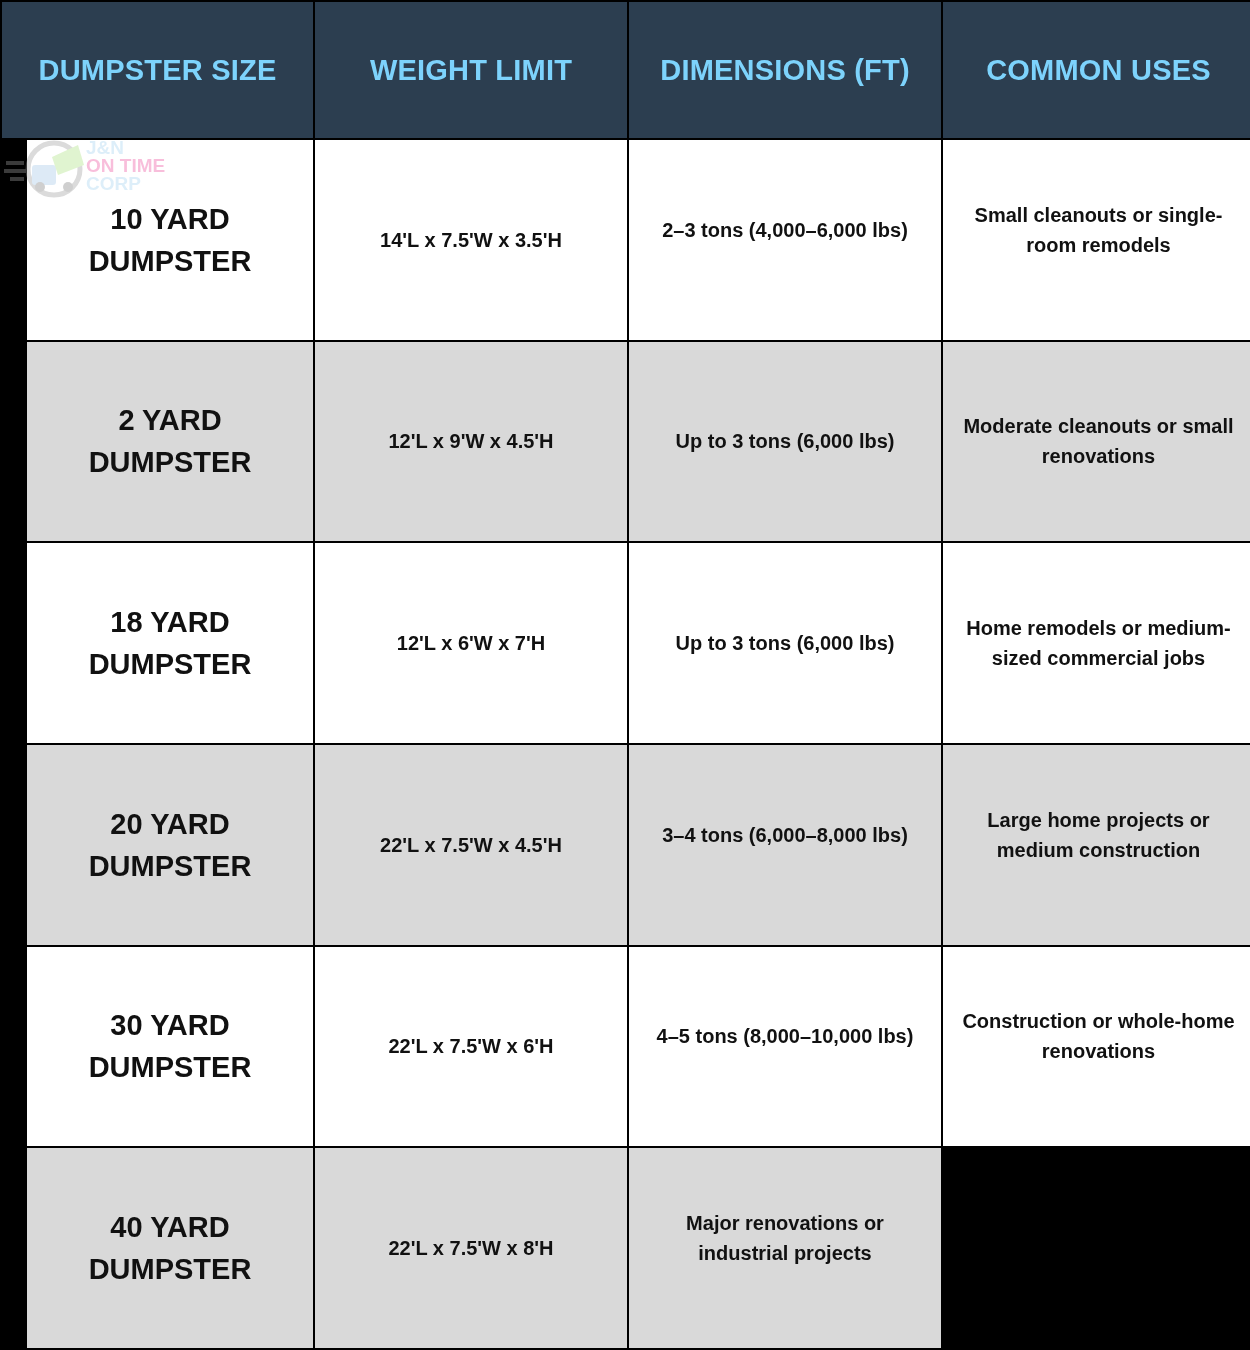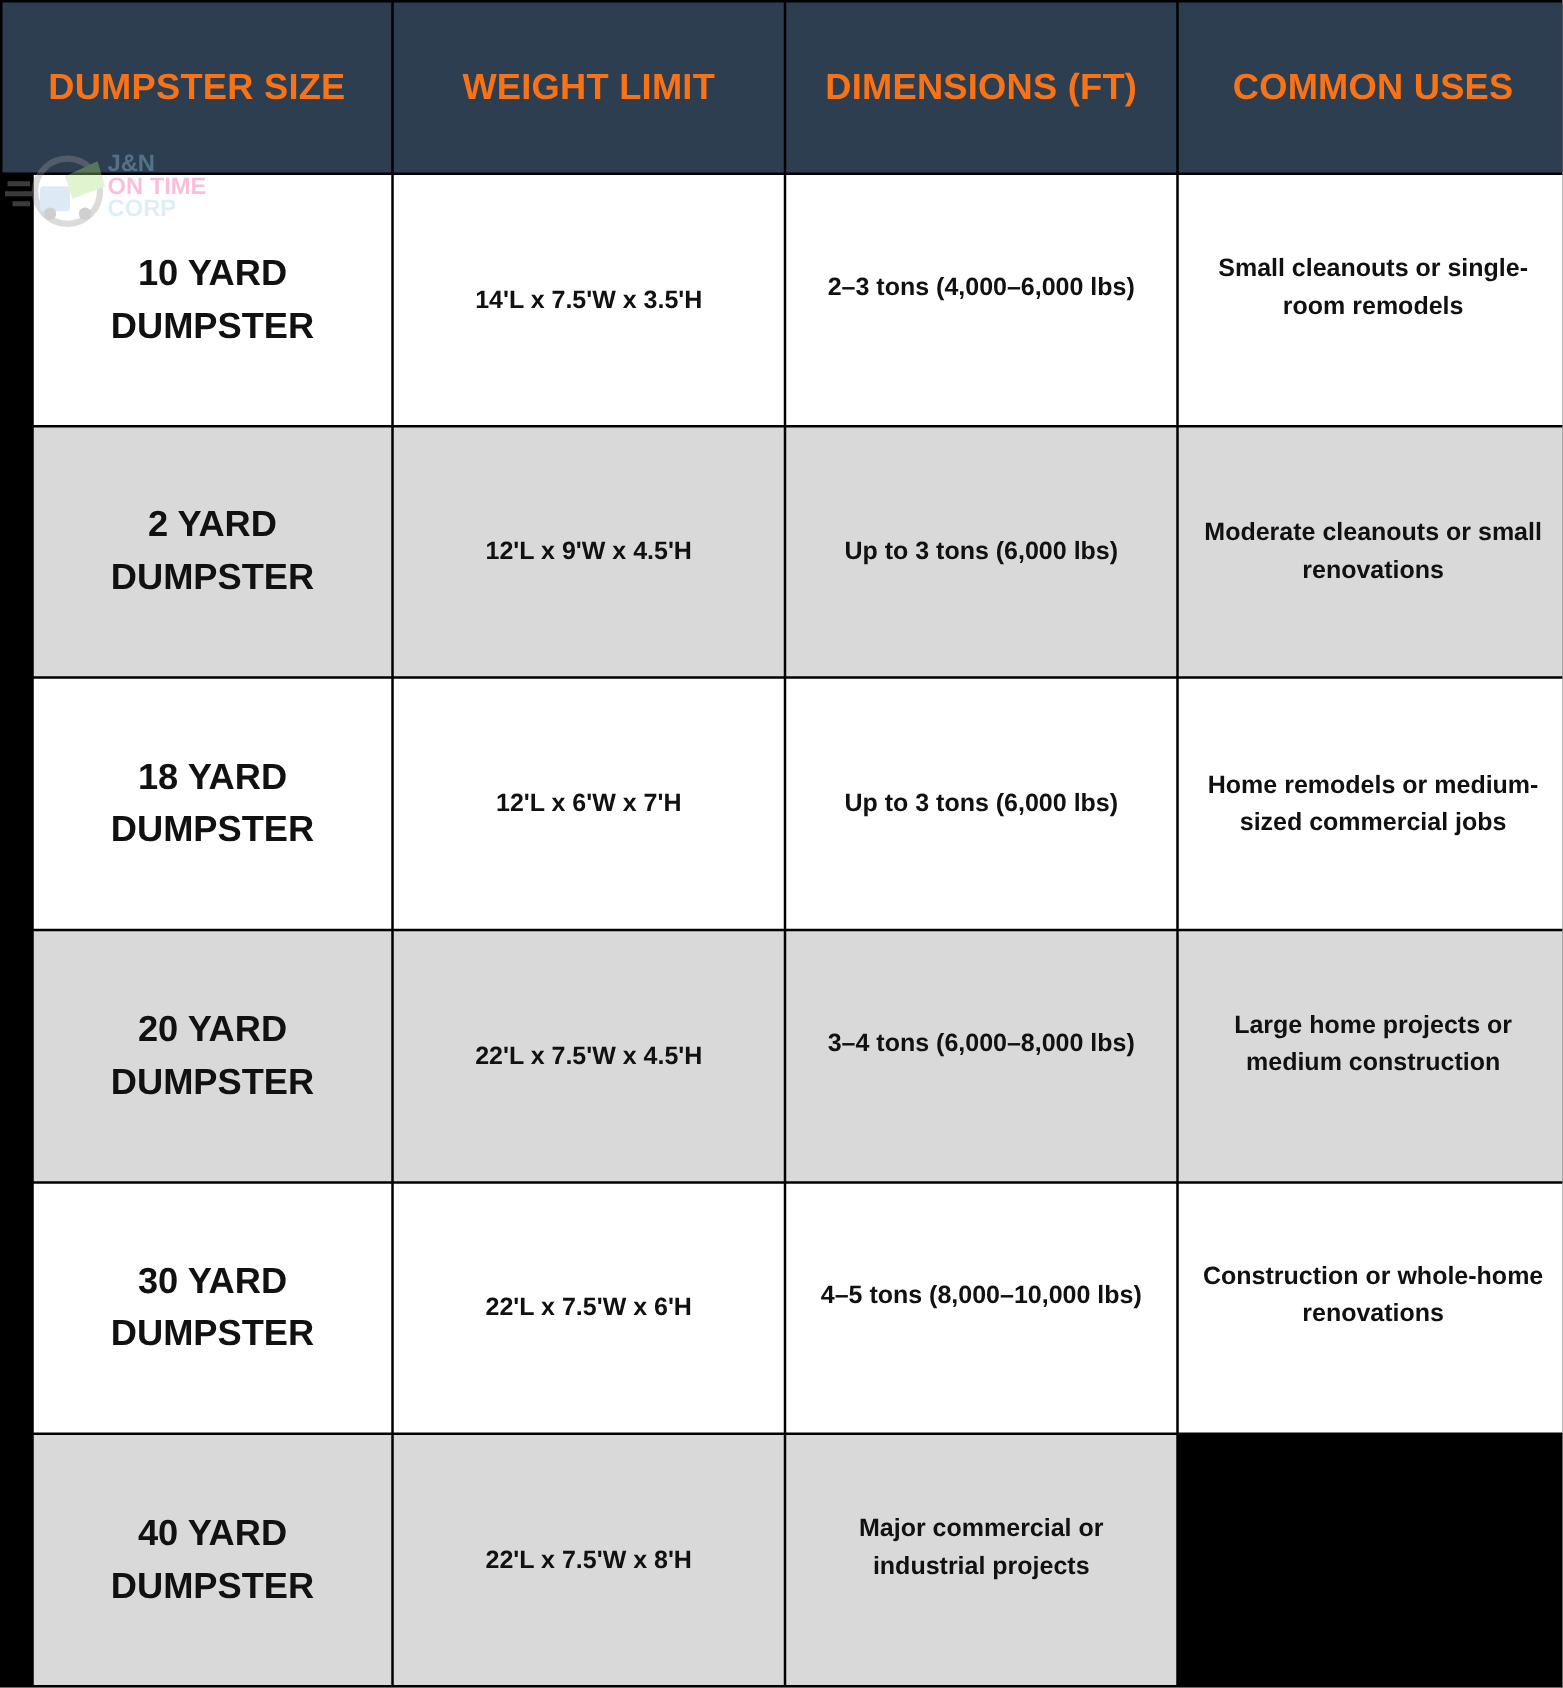--- a/index.html
+++ b/index.html
@@ -10,21 +10,21 @@
     box-sizing: border-box;
     border: 2px solid #000;
     display: grid;
     grid-template-columns: 311px 312px 312px 311px;
     grid-template-rows: 136px repeat(6, 1fr);
     background: #000;
     gap: 2px;
   }
   .hcell {
     background: #2c3e50;
-    color: #f97316;
+    color: #7dd3fc;
     font-weight: bold;
     font-size: 29px;
     display: flex; align-items: center; justify-content: center;
     text-align: center;
     letter-spacing: 0.2px;
   }
   .cell {
     display: flex; align-items: center; justify-content: center;
     text-align: center;
     color: #111;
@@ -34,21 +34,21 @@
     padding: 0 14px;
     box-sizing: border-box;
   }
   .cell .txt { transform: translateY(-10px); }
   .row-odd .cell, .cell.odd { background: #ffffff; }
   .cell.even { background: #d9d9d9; }
   .cell.size { font-size: 29px; line-height: 42px; padding: 0 40px; margin-left: 25px; }
   .cell.size .txt { transform: translateY(0); }
   .cell.dim .txt { transform: translateY(0); }
   .watermark {
-    position: absolute; left: 2px; top: 121px; width: 190px; height: 60px;
+    position: absolute; left: 2px; top: 137px; width: 190px; height: 60px;
     opacity: 0.35; pointer-events: none; text-decoration: underline;
   }
   .wm-text {
     position: absolute; left: 82px; top: 0;
     font-weight: bold; font-size: 19px; line-height: 18px;
     color: #9fd0ee;
   }
   .wm-text .l2 { color: #ec4899; }
 </style>
 </head>
@@ -125,21 +125,21 @@
       <span class="txt">Construction or whole-home renovations</span>
     </div>
 
   <div class="cell size even">
       <span class="txt">40 YARD DUMPSTER</span>
     </div>
   <div class="cell dim even">
       <span class="txt">22'L x 7.5'W x 8'H</span>
     </div>
   <div class="cell even">
-      <span class="txt">Major commercial or industrial projects</span>
+      <span class="txt">Major renovations or industrial projects</span>
     </div>
 
   <div class="watermark">
     <svg width="84" height="60" viewBox="0 0 84 60">
       <circle cx="50" cy="30" r="26" fill="none" stroke="#999" stroke-width="5"></circle>
       <rect x="2" y="22" width="18" height="4" fill="#aaa"></rect>
       <rect x="0" y="30" width="22" height="4" fill="#aaa"></rect>
       <rect x="6" y="38" width="14" height="4" fill="#aaa"></rect>
       <rect x="28" y="26" width="24" height="20" rx="3" fill="#9fc6e8"></rect>
       <polygon points="48,18 74,6 80,26 54,36" fill="#a8e07a"></polygon>

